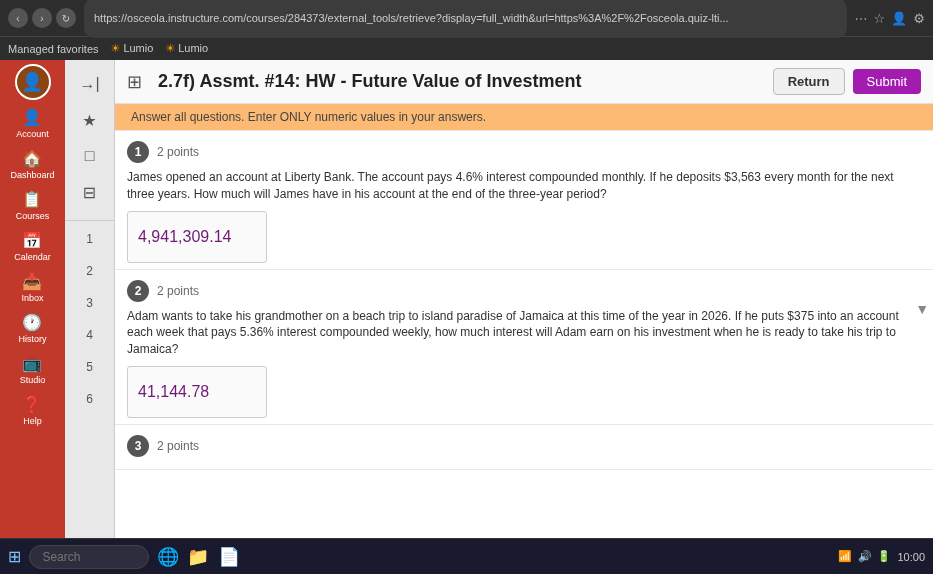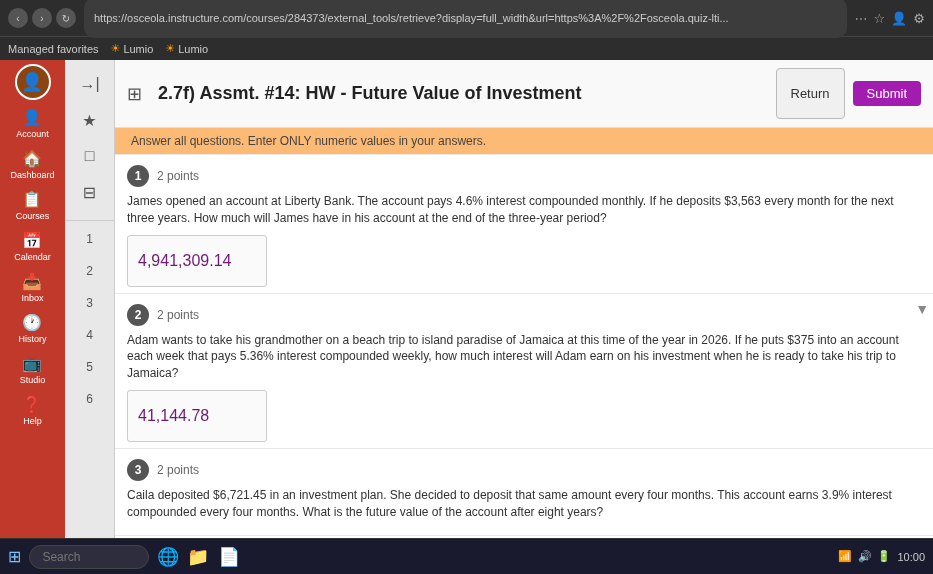--- a/index.html
+++ b/index.html
@@ -23,21 +23,21 @@
     
     .fav-bar {
       background: #2d2d2d;
       height: 24px;
       display: flex;
       align-items: center;
       padding: 0 8px;
       gap: 12px;
       border-top: 1px solid #444;
     }
-    .fav-item { color: #ccc; font-size: 11px; cursor: pointer; display: flex; align-items: flex-end; gap: 3px; }
+    .fav-item { color: #ccc; font-size: 11px; cursor: pointer; display: flex; align-items: flex-start; gap: 3px; }
 
     
     .main-wrapper {
       display: flex;
       height: calc(574px - 60px);
       background: #f5f5f5;
     }
 
     
     .sidebar-left {
@@ -127,25 +127,26 @@
     }
     .content-title {
       font-size: 18px;
       font-weight: bold;
       color: #222;
     }
     .header-right { display: flex; gap: 8px; align-items: center; }
     .btn-return {
       background: #f0f0f0;
       border: 1px solid #bbb;
-      padding: 17px 14px;
+      padding: 5px 14px;
       border-radius: 4px;
       font-size: 13px;
       cursor: pointer;
       color: #333;
+      font-weight: bold;
     }
     .btn-submit {
       background: #a21caf;
       border: none;
       padding: 5px 14px;
       border-radius: 4px;
       font-size: 13px;
       cursor: pointer;
       color: #fff;
     }
@@ -367,21 +368,20 @@
       <div class="q-answer-box">41,144.78</div>
     </div>
 
     <div class="question-block">
       <div class="q-header">
         <div class="q-num-badge">
           <span>3</span>
         </div>
         <span class="q-points">2 points</span>
       </div>
-      <div class="q-text">Caila deposited $6,721.45 in an investment plan. She decided to deposit that same amount every four months. This account earns 3.9% interest compounded every four months. What is the future value of the account after eight years?</div>
     </div>
 
     <div class="scroll-arrow">▼</div>
 
   </div>
 </div>
 
 <div class="taskbar">
   <span class="taskbar-start">⊞</span>
   <input class="taskbar-search" placeholder="Search" style="">

